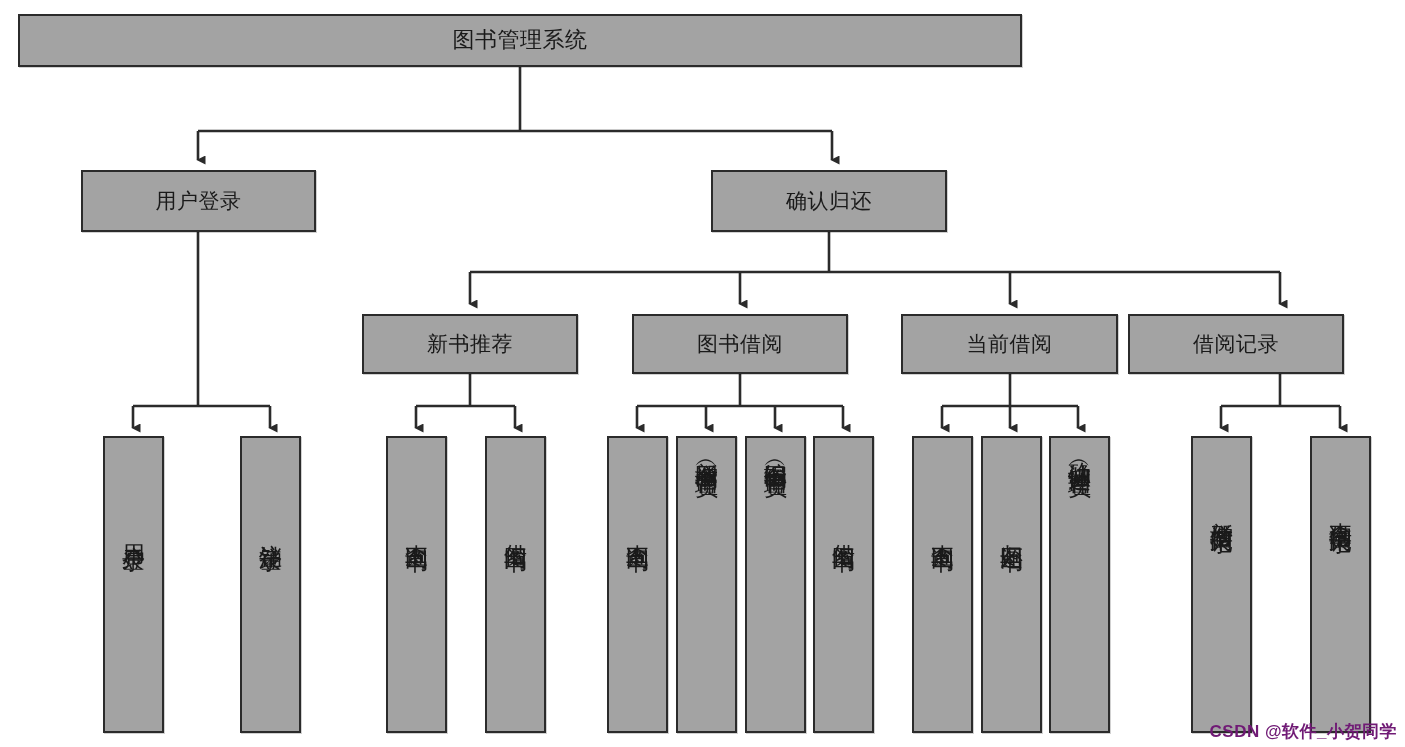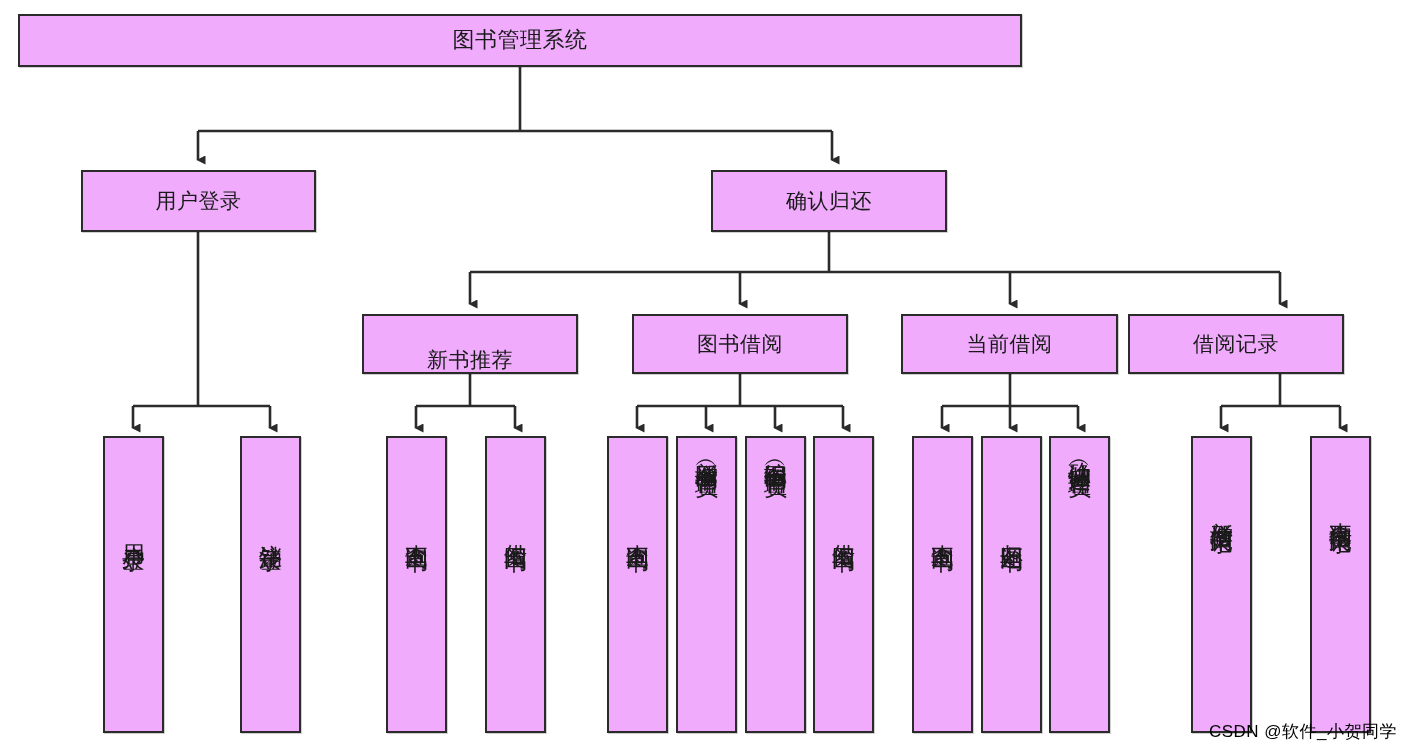--- a/index.html
+++ b/index.html
@@ -23,21 +23,21 @@
     left: 0;
     top: 0;
     width: 1405px;
     height: 747px;
     pointer-events: none;
   }
   .node {
     position: absolute;
     box-sizing: border-box;
     border: 2px solid #2b2b2b;
-    background: #f0abfc;
+    background: #a3a3a3;
     display: flex;
     align-items: center;
     justify-content: center;
     color: #1a1a1a;
     box-shadow: 1px 1px 0 rgba(0,0,0,0.18);
   }
   .node-label {
     display: block;
     text-align: center;
     line-height: 1.12;
@@ -71,23 +71,24 @@
     margin-top: 60px;
   }
   .node.vert.topalign .node-label {
     margin-top: 0px;
   }
   #watermark {
     position: absolute;
     right: 8px;
     bottom: 4px;
     font-size: 17px;
-    color: #000000;
+    color: #701a75;
     white-space: nowrap;
     letter-spacing: 0.5px;
+    font-weight: bold;
   }
 </style>
 </head>
 <body>
 
 <div id="diagram-root">
 
   <svg id="connector-layer" width="1405" height="747" viewBox="0 0 1405 747" xmlns="http://www.w3.org/2000/svg">
     <defs>
       <marker id="arrowhead" markerWidth="10" markerHeight="10" refX="4.5" refY="7.5" orient="auto" markerUnits="userSpaceOnUse">
@@ -142,21 +143,21 @@
     <span class="node-label">图书管理系统</span>
   </div>
 
   <div class="node horiz" style="left:81px; top:170px; width:235px; height:62px;">
     <span class="node-label">用户登录</span>
   </div>
   <div class="node horiz" style="left:711px; top:170px; width:236px; height:62px;">
     <span class="node-label">确认归还</span>
   </div>
 
-  <div class="node horiz" style="left:362px; top:314px; width:216px; height:60px;align-items:flex-end;">
+  <div class="node horiz" style="left:362px; top:314px; width:216px; height:60px;">
     <span class="node-label">新书推荐</span>
   </div>
   <div class="node horiz" style="left:632px; top:314px; width:216px; height:60px;">
     <span class="node-label">图书借阅</span>
   </div>
   <div class="node horiz" style="left:901px; top:314px; width:217px; height:60px;">
     <span class="node-label">当前借阅</span>
   </div>
   <div class="node horiz" style="left:1128px; top:314px; width:216px; height:60px;">
     <span class="node-label">借阅记录</span>

